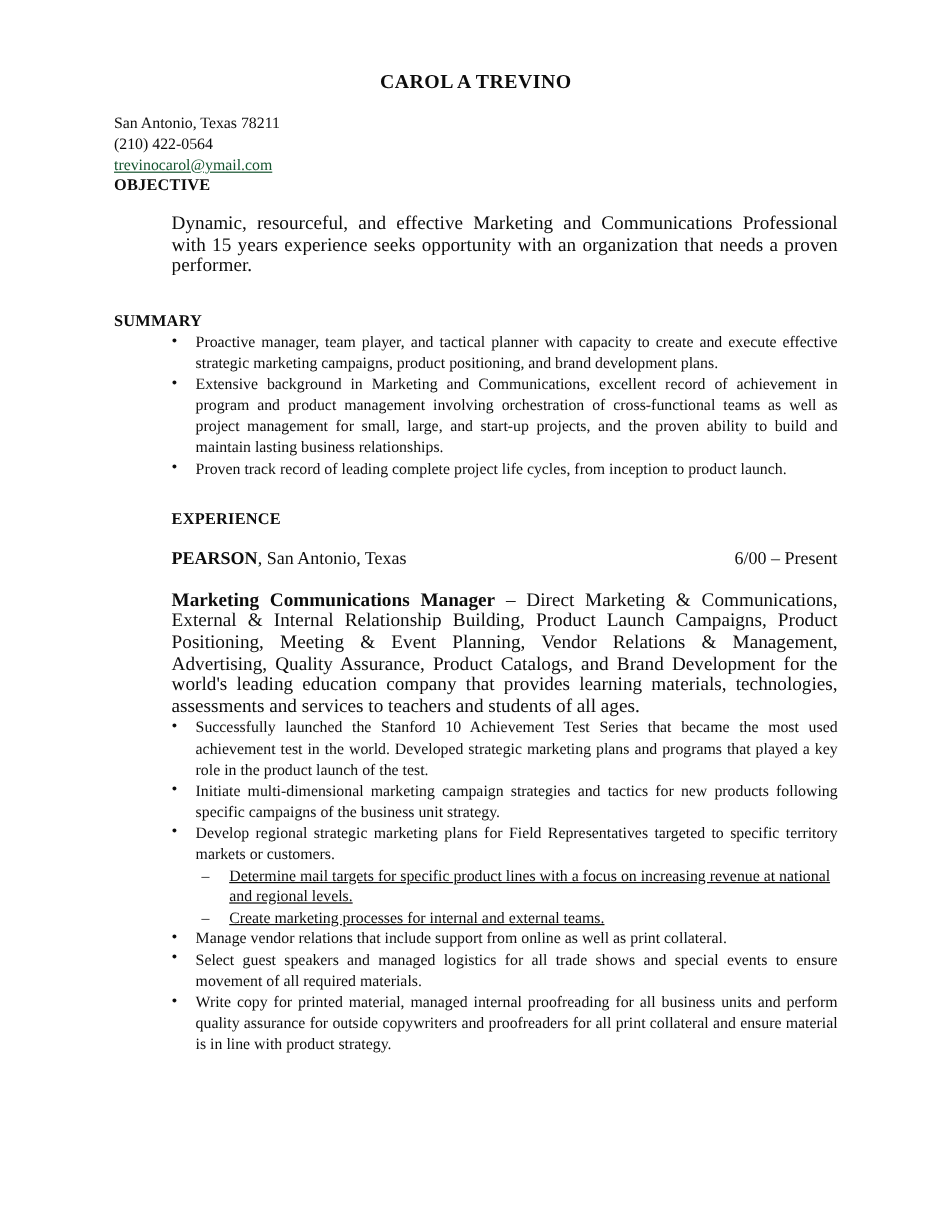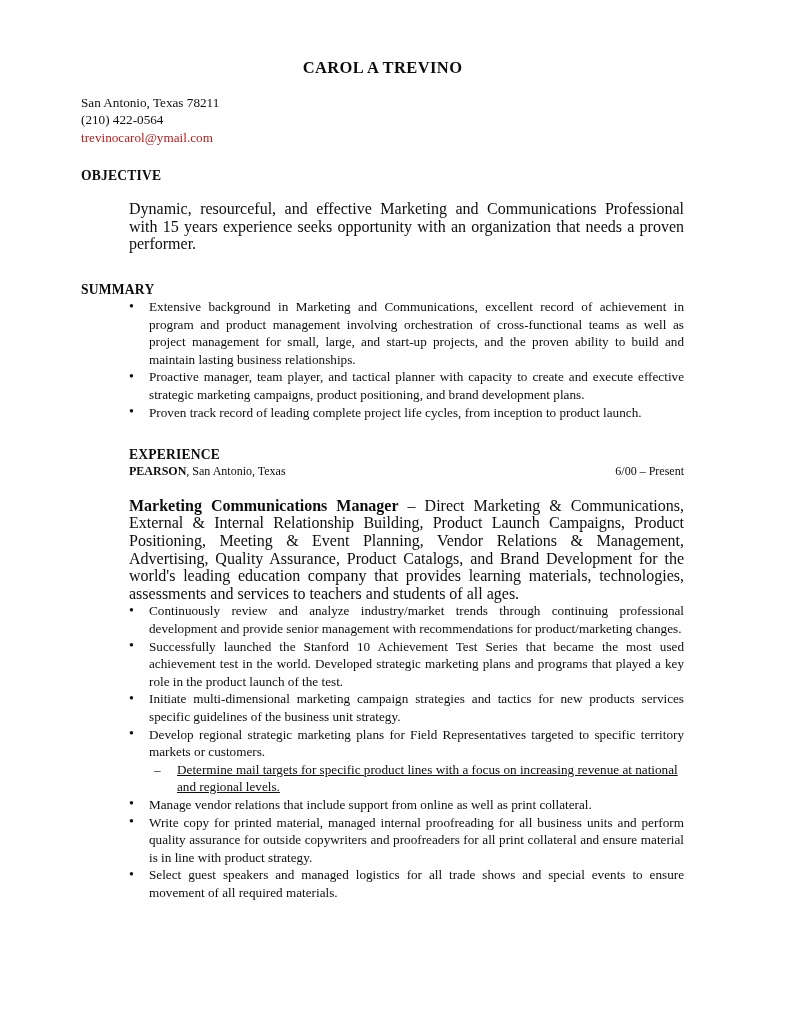--- a/index.html
+++ b/index.html
@@ -19,49 +19,50 @@
     width: 791px;
     height: 1023px;
     background: #ffffff;
     box-sizing: border-box;
     padding: 0;
     overflow: hidden;
   }
   
   .content {
     position: absolute;
-    left: 81px;
+    left: 95px;
     top: 0;
     width: 603px;
   }
 
   .name {
     text-align: center;
     font-size: 16.5px;
     font-weight: bold;
     letter-spacing: 0.4px;
     margin-top: 58px;
     line-height: 1.2;
   }
   .contact {
     font-size: 13.2px;
     line-height: 17.5px;
     margin-top: 16px;
   }
   .contact .email {
-    color: #b91c1c;
+    color: #14532d;
+    text-decoration: underline;
   }
 
   .section-head {
     font-size: 13.6px;
     font-weight: bold;
     letter-spacing: 0.2px;
     margin: 0;
   }
-  .sec-objective { margin-top: 22px; }
+  .sec-objective { }
   .sec-summary   { margin-top: 29px; }
   .sec-experience{ margin-top: 26px; margin-left: 48px; }
 
   .body-block {
     margin-left: 48px;
     width: 555px;
     font-size: 16px;
     line-height: 17.6px;
     text-align: justify;
     text-justify: inter-word;
@@ -91,21 +92,22 @@
     top: -0.5px;
     font-size: 14px;
     line-height: 17.6px;
   }
   .summary-list { margin-top: 13px; }
 
   
   .job-head {
     margin-left: 48px;
     width: 555px;
-    font-size: 12px;
+    margin-top: 17px;
+    font-size: 15px;
     line-height: 17.6px;
     display: flex;
     justify-content: space-between;
     align-items: baseline;
   }
   .job-head .company { font-weight: bold; }
   .job-head .company-rest { font-weight: normal; }
   .job-head .dates { white-space: nowrap; }
 
   .job-desc { margin-top: 16px; }
@@ -147,47 +149,47 @@
       <div data-name="contact-address">San Antonio, Texas 78211</div>
       <div data-name="contact-phone">(210) 422-0564</div>
       <div class="email" data-name="contact-email-link">trevinocarol@ymail.com</div>
     </div>
 
     <div class="section-head sec-objective" data-name="section-heading-objective">OBJECTIVE</div>
     <div class="body-block objective-text" data-name="objective-text">Dynamic, resourceful, and effective Marketing and Communications Professional with 15 years experience seeks opportunity with an organization that needs a proven performer.</div>
 
     <div class="section-head sec-summary" data-name="section-heading-summary">SUMMARY</div>
     <ul class="bullets summary-list" data-name="summary-bullet-list">
+      <li data-name="list-item">Proactive manager, team player, and tactical planner with capacity to create and execute effective strategic marketing campaigns, product positioning, and brand development plans.</li>
       <li data-name="list-item">Extensive background in Marketing and Communications, excellent record of achievement in program and product management involving orchestration of cross-functional teams as well as project management for small, large, and start-up projects, and the proven ability to build and maintain lasting business relationships.</li>
-      <li data-name="list-item">Proactive manager, team player, and tactical planner with capacity to create and execute effective strategic marketing campaigns, product positioning, and brand development plans.</li>
       <li data-name="list-item">Proven track record of leading complete project life cycles, from inception to product launch.</li>
     </ul>
 
     <div class="section-head sec-experience" data-name="section-heading-experience">EXPERIENCE</div>
 
     <div class="job-head" data-name="job-header-row">
       <div data-name="job-employer">
         <span class="company" data-name="employer-name">PEARSON</span><span class="company-rest" data-name="employer-location">, San Antonio, Texas</span>
       </div>
       <div class="dates" data-name="job-dates">6/00 – Present</div>
     </div>
 
     <div class="body-block job-desc" data-name="job-description">
       <span class="role" data-name="job-title">Marketing Communications Manager</span><span data-name="job-title-description"> – Direct Marketing &amp; Communications, External &amp; Internal Relationship Building, Product Launch Campaigns, Product Positioning, Meeting &amp; Event Planning, Vendor Relations &amp; Management, Advertising, Quality Assurance, Product Catalogs, and Brand Development for the world's leading education company that provides learning materials, technologies, assessments and services to teachers and students of all ages.</span>
     </div>
 
     <ul class="bullets exp-list" data-name="experience-bullet-list">
-      <li data-name="list-item">Continuously review and analyze industry/market trends through continuing professional development and provide senior management with recommendations for product/marketing changes.</li>
       <li data-name="list-item">Successfully launched the Stanford 10 Achievement Test Series that became the most used achievement test in the world.  Developed strategic marketing plans and programs that played a key role in the product launch of the test.</li>
-      <li data-name="list-item">Initiate multi-dimensional marketing campaign strategies and tactics for new products services specific guidelines of the business unit strategy.</li>
+      <li data-name="list-item">Initiate multi-dimensional marketing campaign strategies and tactics for new products following specific campaigns of the business unit strategy.</li>
       <li data-name="list-item">Develop regional strategic marketing plans for Field Representatives targeted to specific territory markets or customers.</li>
       <li data-name="sub-bullet-group" style="padding-left: 0px; list-style: none; --no-bullet: 1;">
         <ul class="sublist" data-name="experience-sub-bullet-list">
           <li data-name="list-item">Determine mail targets for specific product lines with a focus on increasing revenue at national and regional levels.</li>
+          <li data-name="list-item">Create marketing processes for internal and external teams.</li>
         </ul>
       </li>
       <li data-name="list-item">Manage vendor relations that include support from online as well as print collateral.</li>
+      <li data-name="list-item">Select guest speakers and managed logistics for all trade shows and special events to ensure movement of all required materials.</li>
       <li data-name="list-item">Write copy for printed material, managed internal proofreading for all business units and perform quality assurance for outside copywriters and proofreaders for all print collateral and ensure material is in line with product strategy.</li>
-      <li data-name="list-item">Select guest speakers and managed logistics for all trade shows and special events to ensure movement of all required materials.</li>
     </ul>
 
   </div>
 </div>
 
 </body></html>

